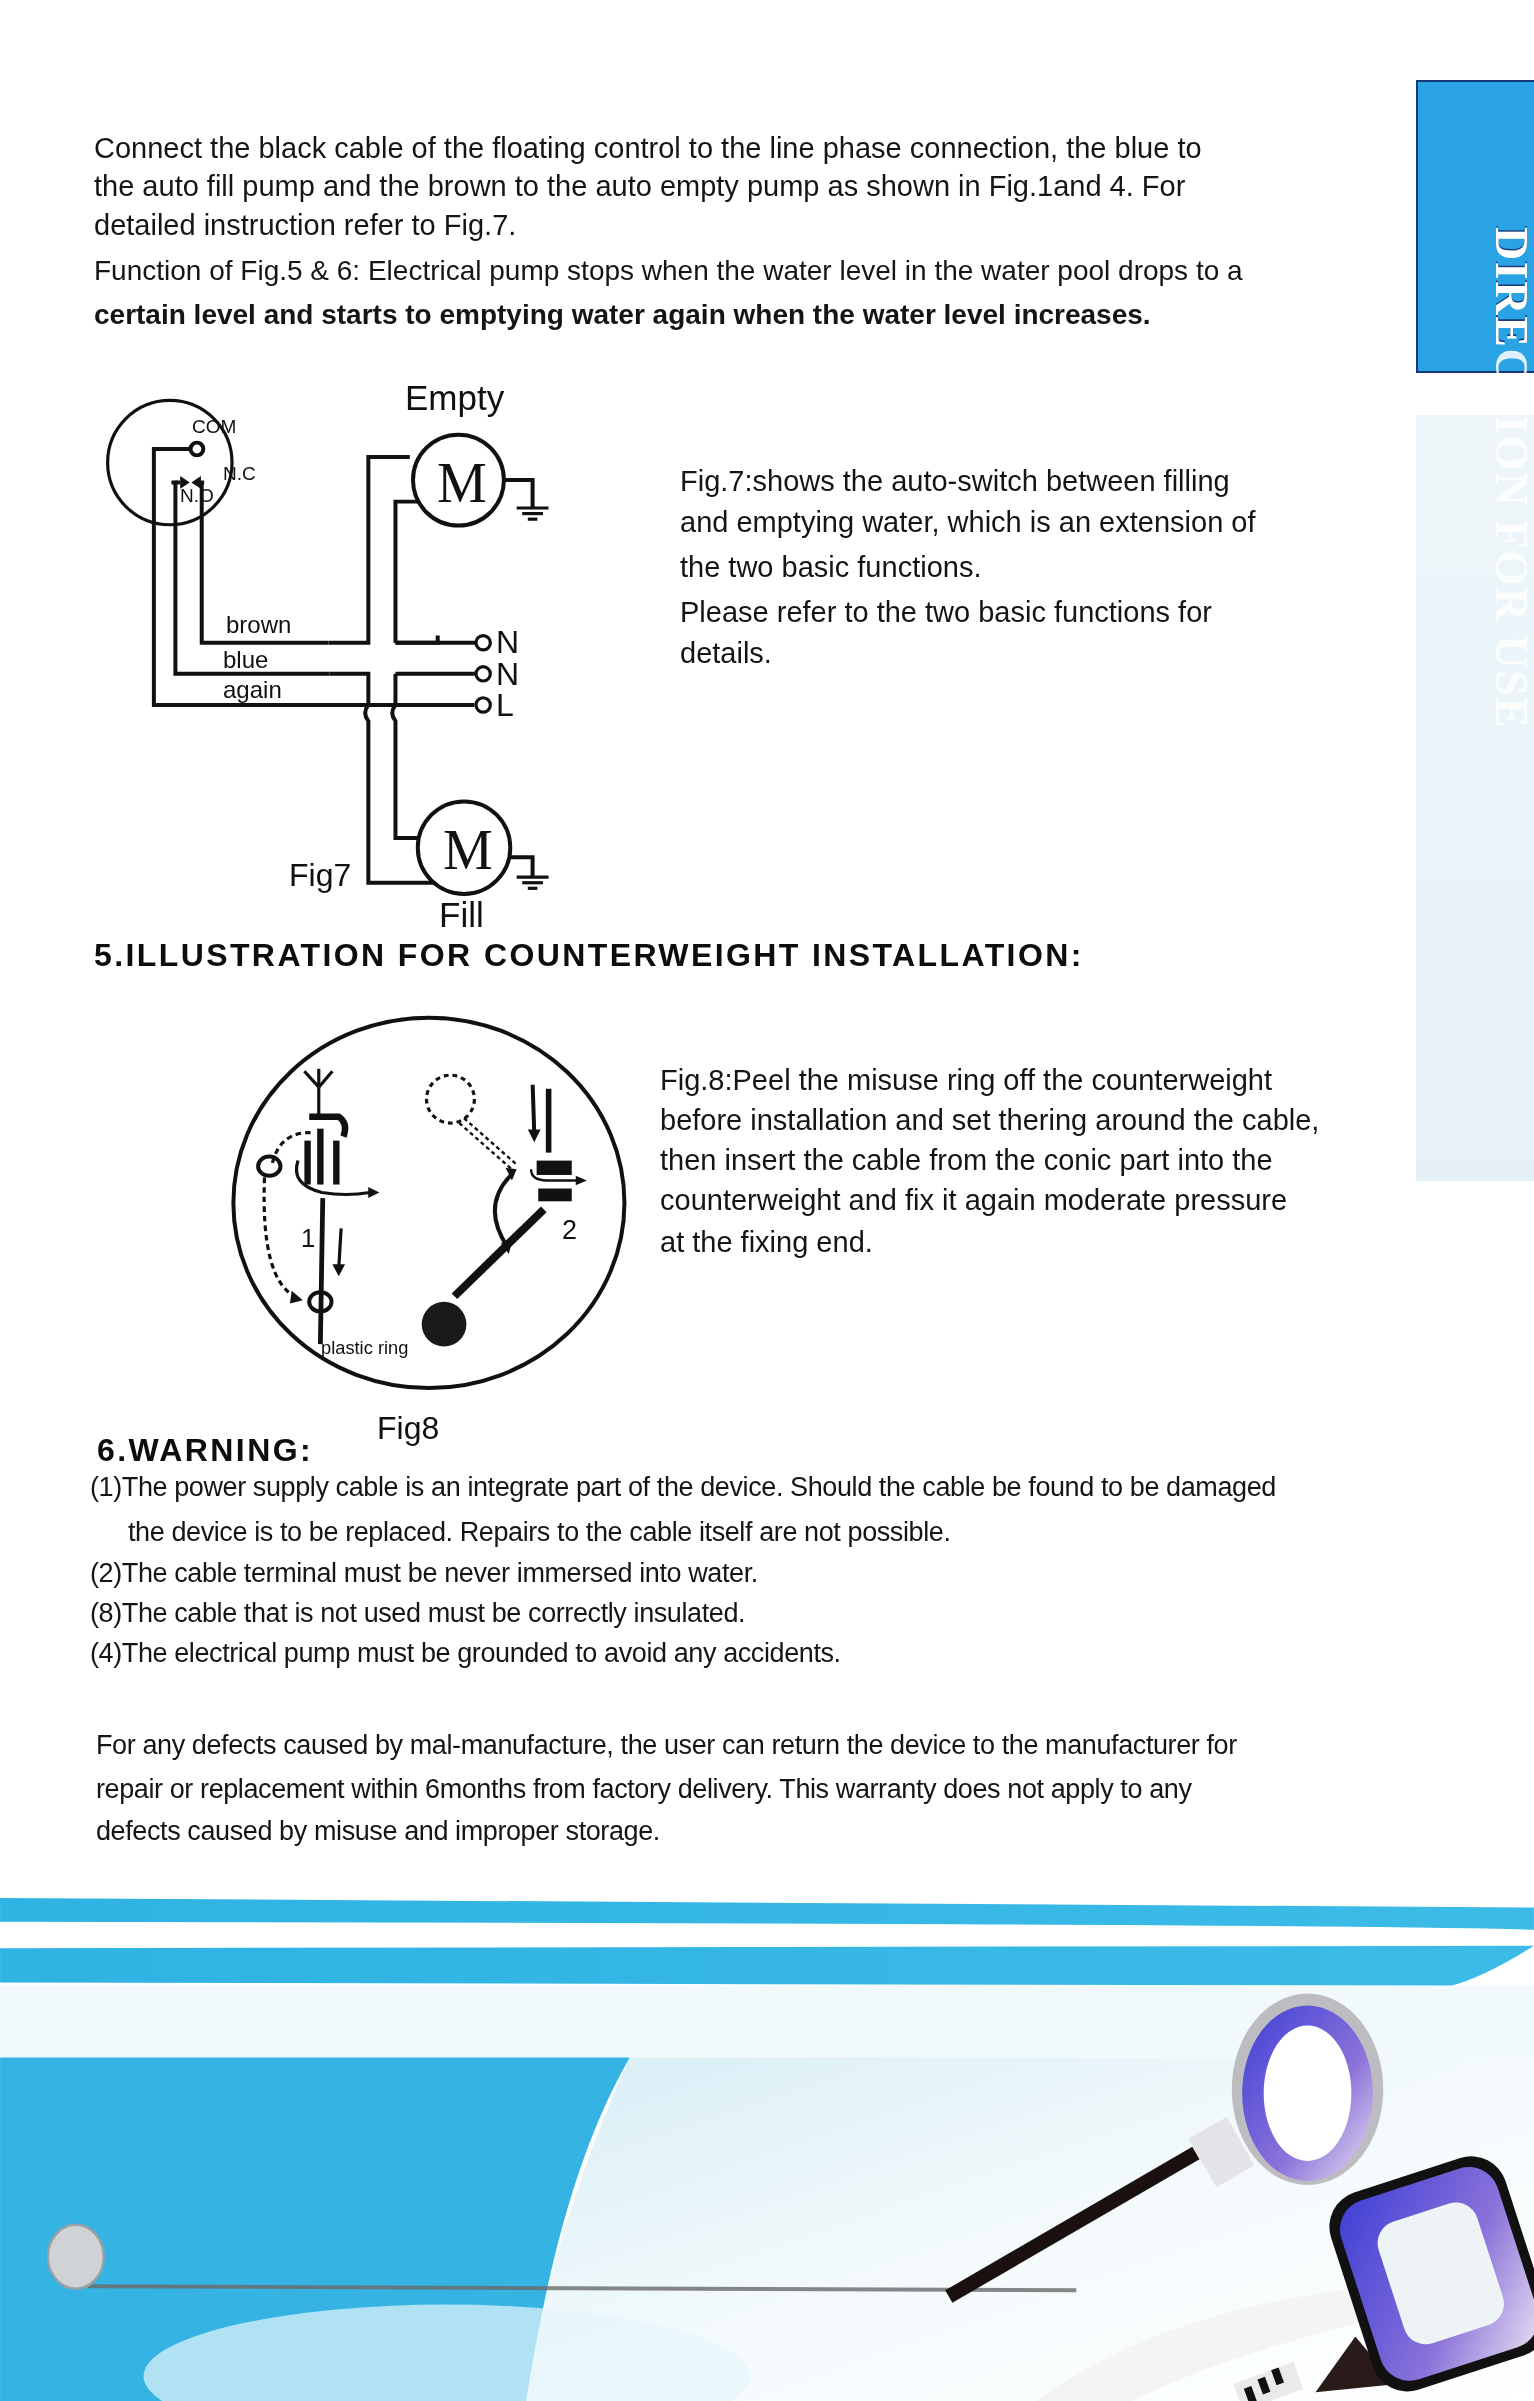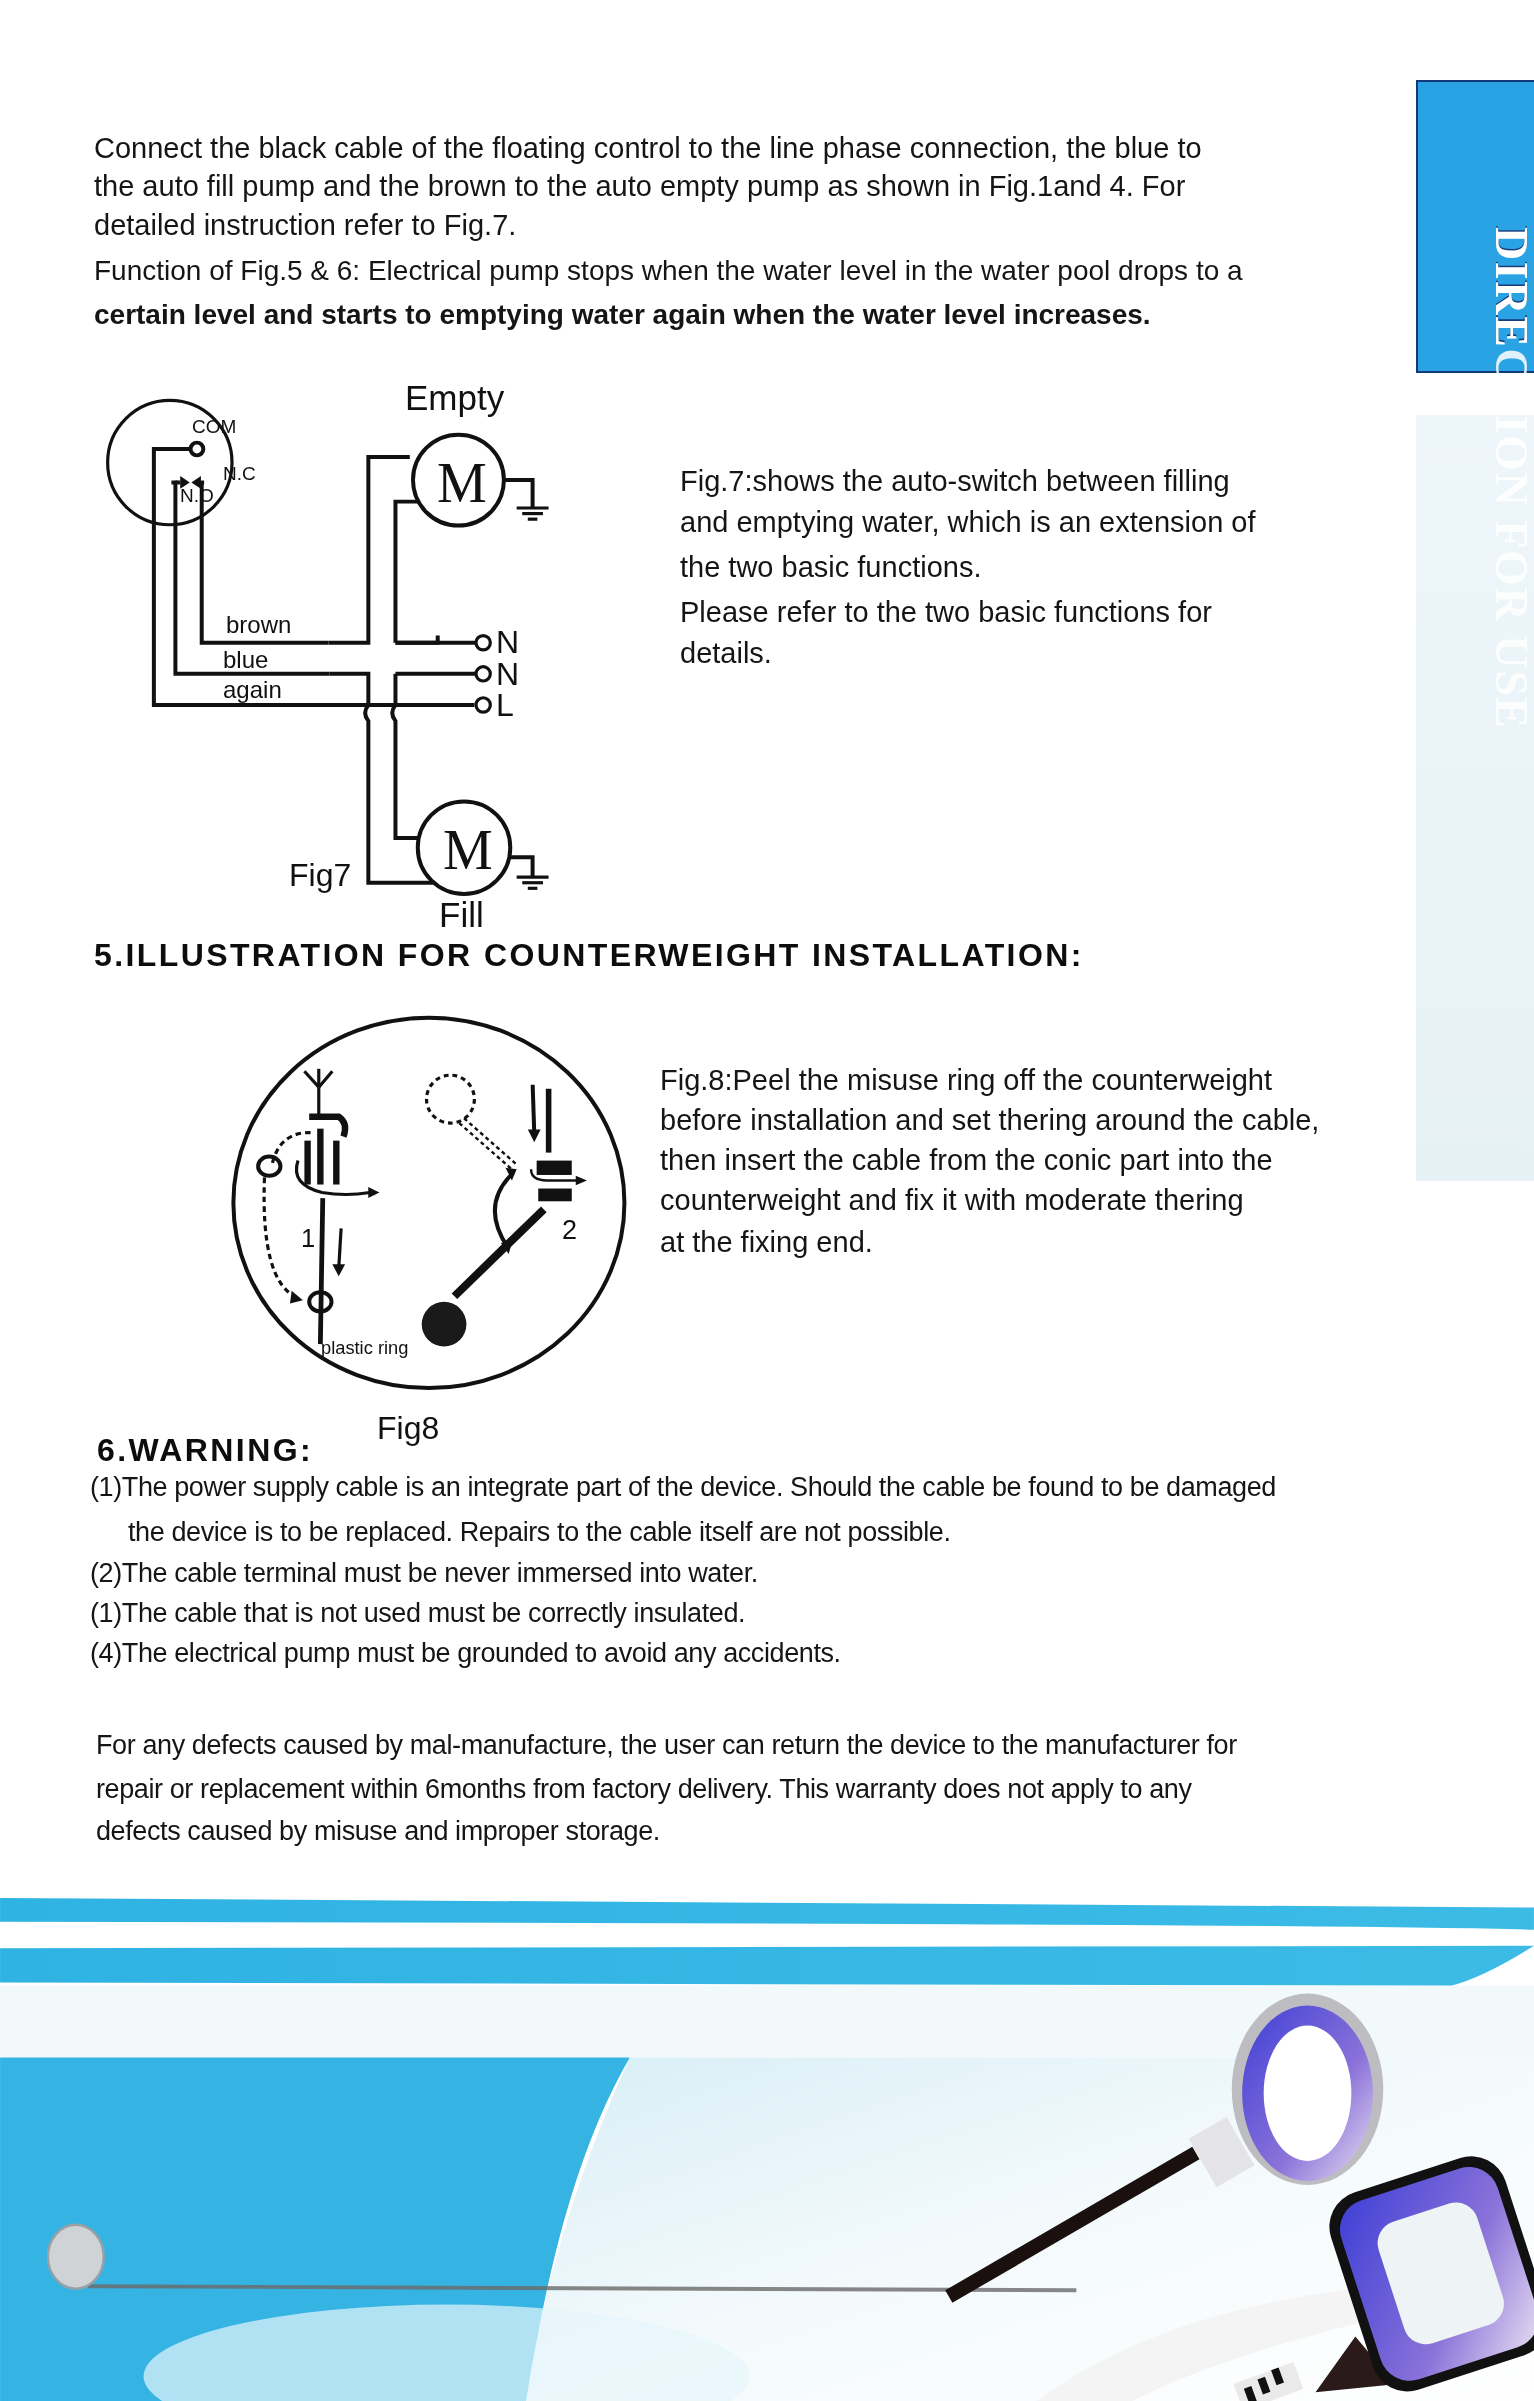--- a/index.html
+++ b/index.html
@@ -208,30 +208,30 @@
 
   <div class="lbl" style="left:301px; top:1224px; font-size:25.5px;">1</div>
   <div class="lbl" style="left:562px; top:1215px; font-size:27px;">2</div>
   <div class="lbl-sm" style="left:321px; top:1337px; font-size:18.3px;">plastic ring</div>
   <div class="lbl-big" style="left:377px; top:1410px; font-size:32px;">Fig8</div>
 
   <div class="p" style="left:660px; top:1066px; font-size:29px;">
     <div class="line" style="top:0;">Fig.8:Peel the   misuse ring  off  the counterweight</div>
     <div class="line" style="top:40px;">before installation and set thering around the cable,</div>
     <div class="line" style="top:80px;">then  insert  the cable  from  the  conic part  into the</div>
-    <div class="line" style="top:120px;">counterweight and  fix    it  with  moderate  thering</div>
+    <div class="line" style="top:120px;">counterweight and  fix    it  again  moderate  pressure</div>
     <div class="line" style="top:162px;">at the fixing end.</div>
   </div>
 
   <div class="h" style="left:97px; top:1432px;">6.WARNING:</div>
   <div class="p" style="left:90px; top:1474px; font-size:27px; letter-spacing:-0.4px;">
     <div class="line" style="top:0;">(1)The power supply cable is an integrate part of the device. Should the cable be found to be damaged</div>
     <div class="line" style="top:45px; left:38px;">the device is to be replaced. Repairs to the cable itself are not possible.</div>
     <div class="line" style="top:86px;">(2)The cable terminal must be never immersed into water.</div>
-    <div class="line" style="top:126px;">(1)The cable that is not used must be correctly insulated.</div>
+    <div class="line" style="top:126px;">(8)The cable that is not used must be correctly insulated.</div>
     <div class="line" style="top:166px;">(4)The electrical pump must be grounded to avoid any accidents.</div>
   </div>
 
   <div class="p" style="left:96px; top:1732px; font-size:27px; letter-spacing:-0.4px;">
     <div class="line" style="top:0;">For any defects caused by mal-manufacture, the user can return the device to the manufacturer for</div>
     <div class="line" style="top:44px;">repair  or  replacement within 6months  from factory delivery. This warranty does  not  apply  to any</div>
     <div class="line" style="top:86px;">defects caused by misuse and improper storage.</div>
   </div>
 
   <svg class="footer" width="1534" height="519" viewBox="0 2360 1924 651">

